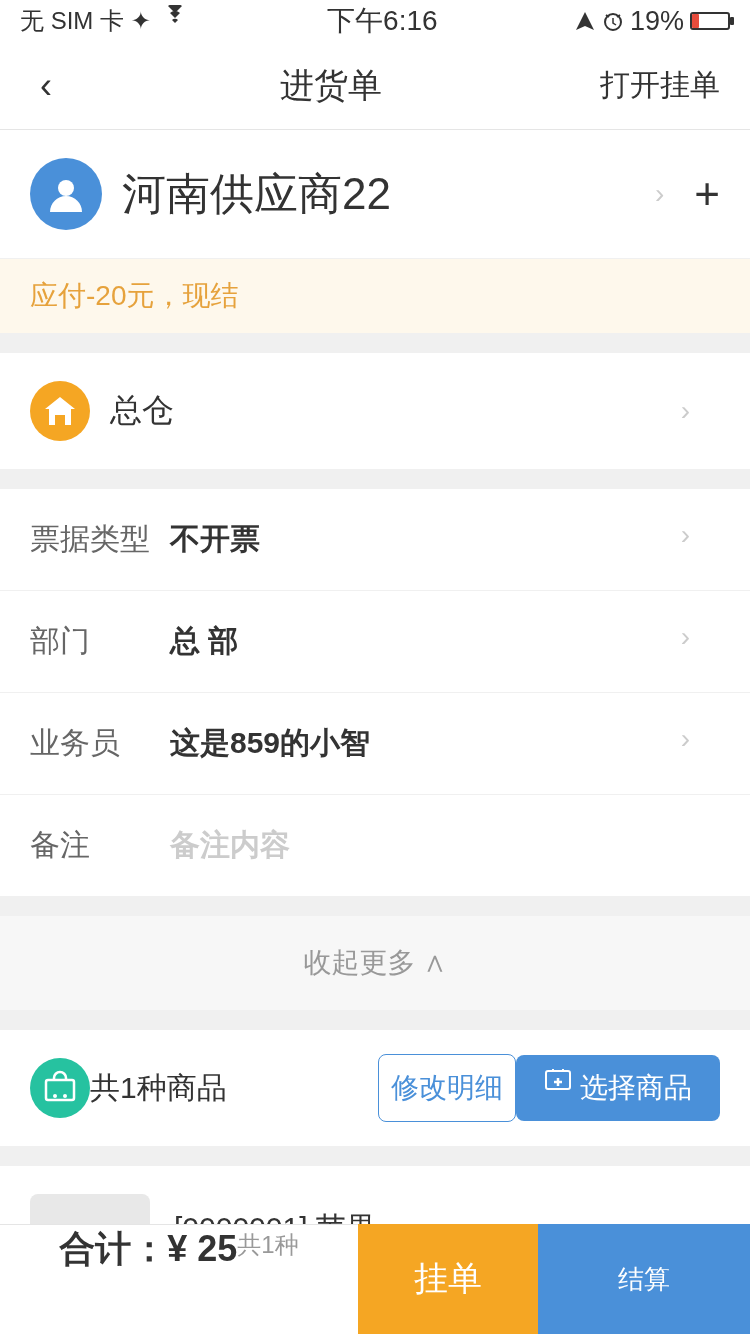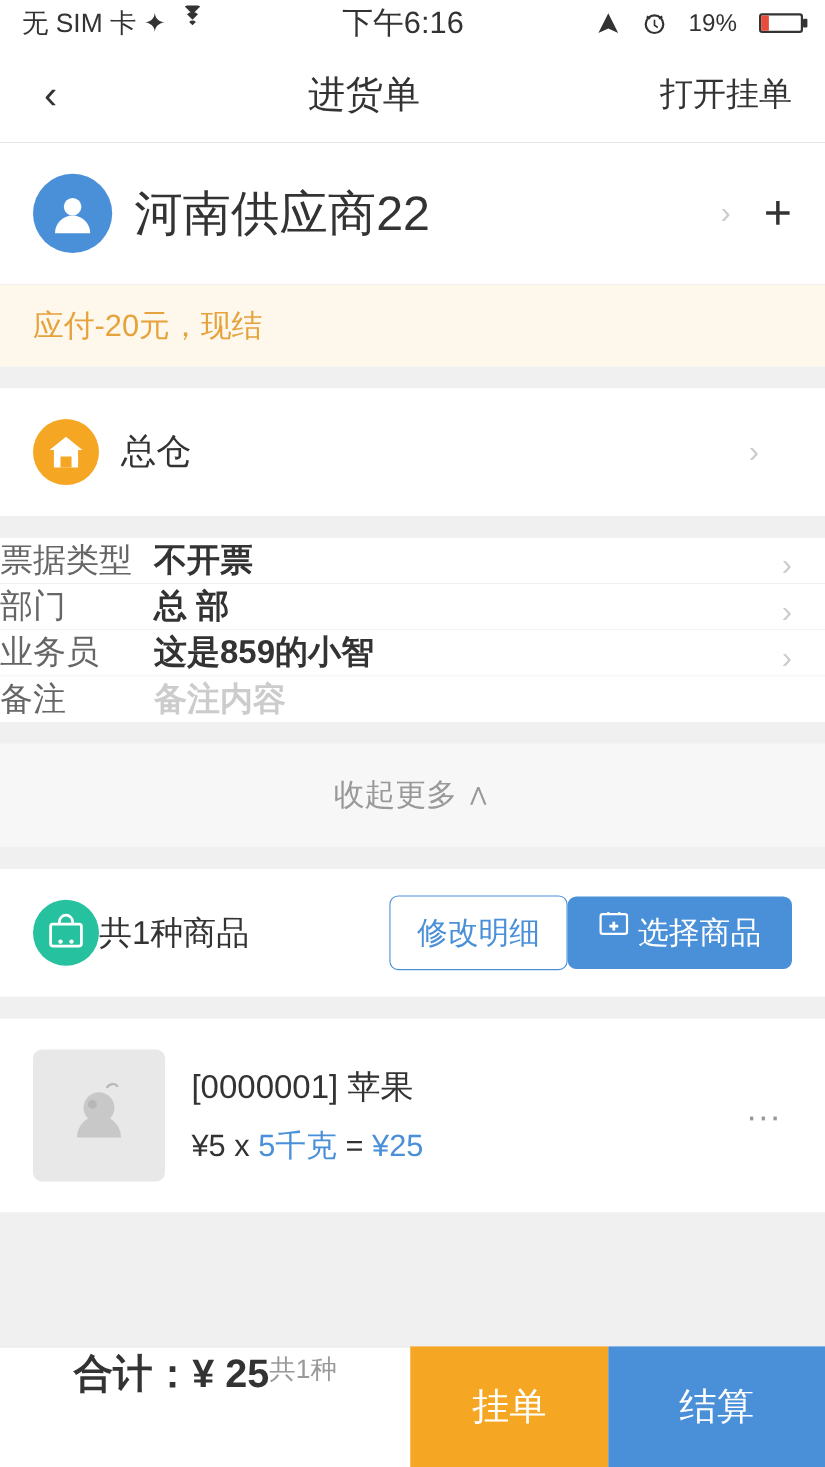--- a/index.html
+++ b/index.html
@@ -19,21 +19,21 @@
       background: #fff;
       display: flex;
       align-items: center;
       justify-content: space-between;
       padding: 0 20px;
       font-size: 24px;
       color: #333;
     }
     .status-left { display: flex; gap: 8px; }
     .status-center { font-size: 28px; font-weight: 500; }
-    .status-right { display: flex; align-items: center; gap: 20px; font-size: 22px; }
+    .status-right { display: flex; align-items: center; gap: 6px; font-size: 27px; }
     .battery {
       width: 40px; height: 18px; border: 2px solid #333; border-radius: 3px; position: relative;
       display: inline-block;
     }
     .battery::after {
       content: '';
       position: absolute;
       right: -6px; top: 3px;
       width: 4px; height: 8px;
       background: #333; border-radius: 1px;
@@ -132,21 +132,22 @@
     }
     .warehouse-name {
       flex: 1;
       font-size: 32px;
       color: #333;
     }
 
     
     .form-row {
       display: flex;
-      align-items: flex-end;
+      align-items: flex-start;
+      padding: 30px;
       border-bottom: 1px solid #f0f0f0;
       background: #fff;
     }
     .form-label {
       font-size: 30px;
       color: #666;
       min-width: 140px;
     }
     .form-value {
       flex: 1;
@@ -185,21 +186,21 @@
     }
     .products-count {
       flex: 1;
       font-size: 30px;
       color: #333;
     }
     .btn-outline {
       border: 1px solid #4a90d9;
       color: #4a90d9;
       background: #fff;
-      padding: 14px 24px;
+      padding: 14px 12px;
       border-radius: 8px;
       font-size: 28px;
       cursor: pointer;
     }
     .btn-primary {
       background: #4a90d9;
       color: #fff;
       border: none;
       padding: 14px 28px;
       border-radius: 8px;
@@ -279,25 +280,25 @@
     .footer-btn-pending {
       width: 180px;
       height: 100%;
       background: #f5a623;
       color: #fff;
       font-size: 34px;
       display: flex; align-items: center; justify-content: center;
       cursor: pointer;
     }
     .footer-btn-settle {
-      width: 197px;
+      width: 212px;
       height: 100%;
       background: #4a90d9;
       color: #fff;
-      font-size: 34px;
+      font-size: 26px;
       display: flex; align-items: center; justify-content: center;
       cursor: pointer;
     }
   </style>
 </head>
 <body>
 
 <div class="status-bar">
   <div class="status-left">
     <span>无 SIM 卡 ✦</span>

